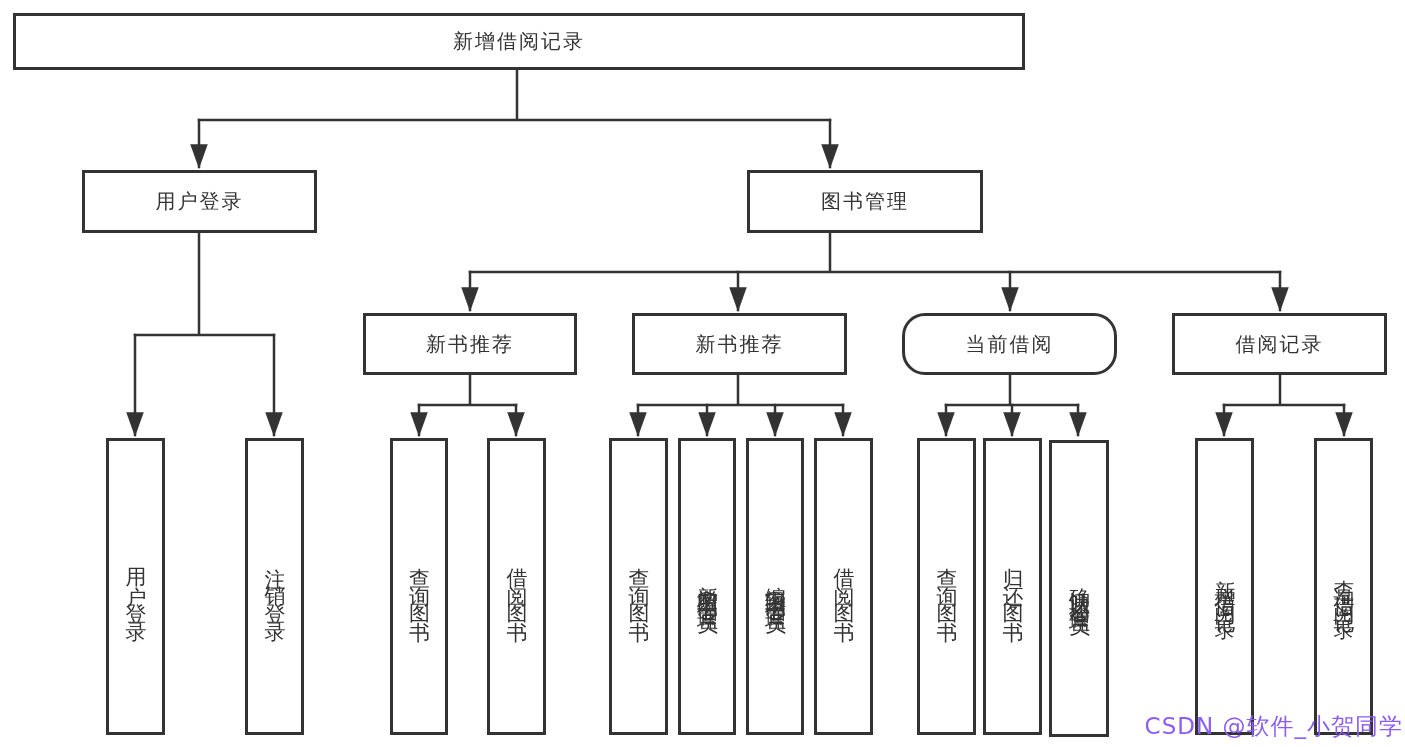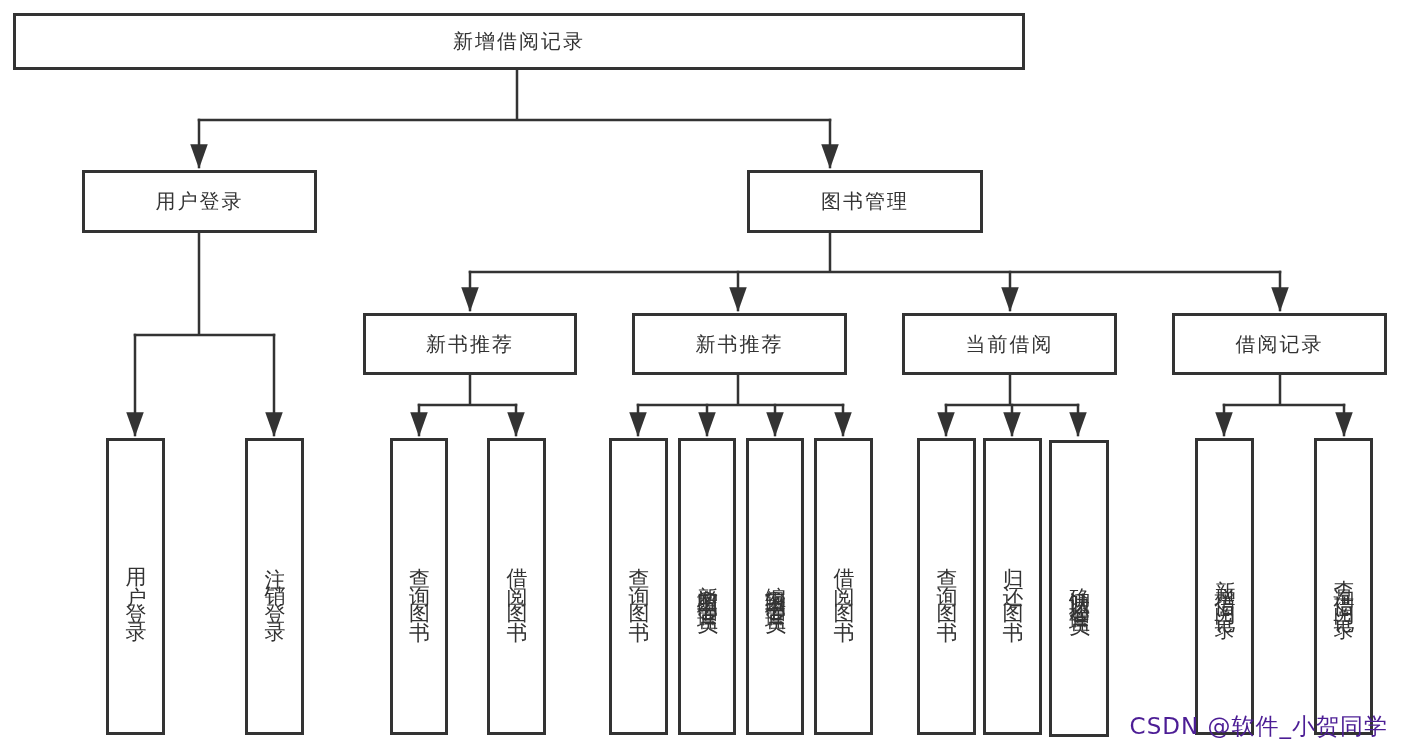--- a/index.html
+++ b/index.html
@@ -28,24 +28,24 @@
     text-orientation:mixed;
     font-size:21px;
     line-height:1;
     white-space:nowrap;
   }
   .ls-lg .vtext { letter-spacing:18px; }
   .ls-md .vtext { letter-spacing:8px; }
   .ls-sm .vtext { letter-spacing:4px; }
   .watermark {
     position:absolute;
-    right:17px; top:711px;
+    right:2px; top:711px;
     z-index:3;
     font-size:23px;
-    color:#4c1d95;
+    color:#8b5cf6;
     letter-spacing:1px;
     white-space:nowrap;
   }
 </style>
 </head>
 <body>
 
 <div class="stage">
 
   <svg class="wires" width="1405" height="747" viewBox="0 0 1405 747">
@@ -101,21 +101,21 @@
   <div class="box" style="left:712px; top:170px; width:236px; height:63px;margin-left:35px;">
     <span class="hlabel">图书管理</span>
   </div>
 
   <div class="box" style="left:363px; top:313px; width:214px; height:62px;">
     <span class="hlabel">新书推荐</span>
   </div>
   <div class="box" style="left:632px; top:313px; width:215px; height:62px;">
     <span class="hlabel">新书推荐</span>
   </div>
-  <div class="box" style="left:902px; top:313px; width:215px; height:62px;">
+  <div class="box" style="left:902px; top:313px; width:215px; height:62px;border-radius:23px;">
     <span class="hlabel">当前借阅</span>
   </div>
   <div class="box" style="left:1172px; top:313px; width:215px; height:62px;">
     <span class="hlabel">借阅记录</span>
   </div>
 
   <div class="box ls-lg" style="left:106px; top:438px; width:59px; height:297px;">
     <span class="vtext">用户登录</span>
   </div>
   <div class="box ls-lg" style="left:245px; top:438px; width:59px; height:297px;">

